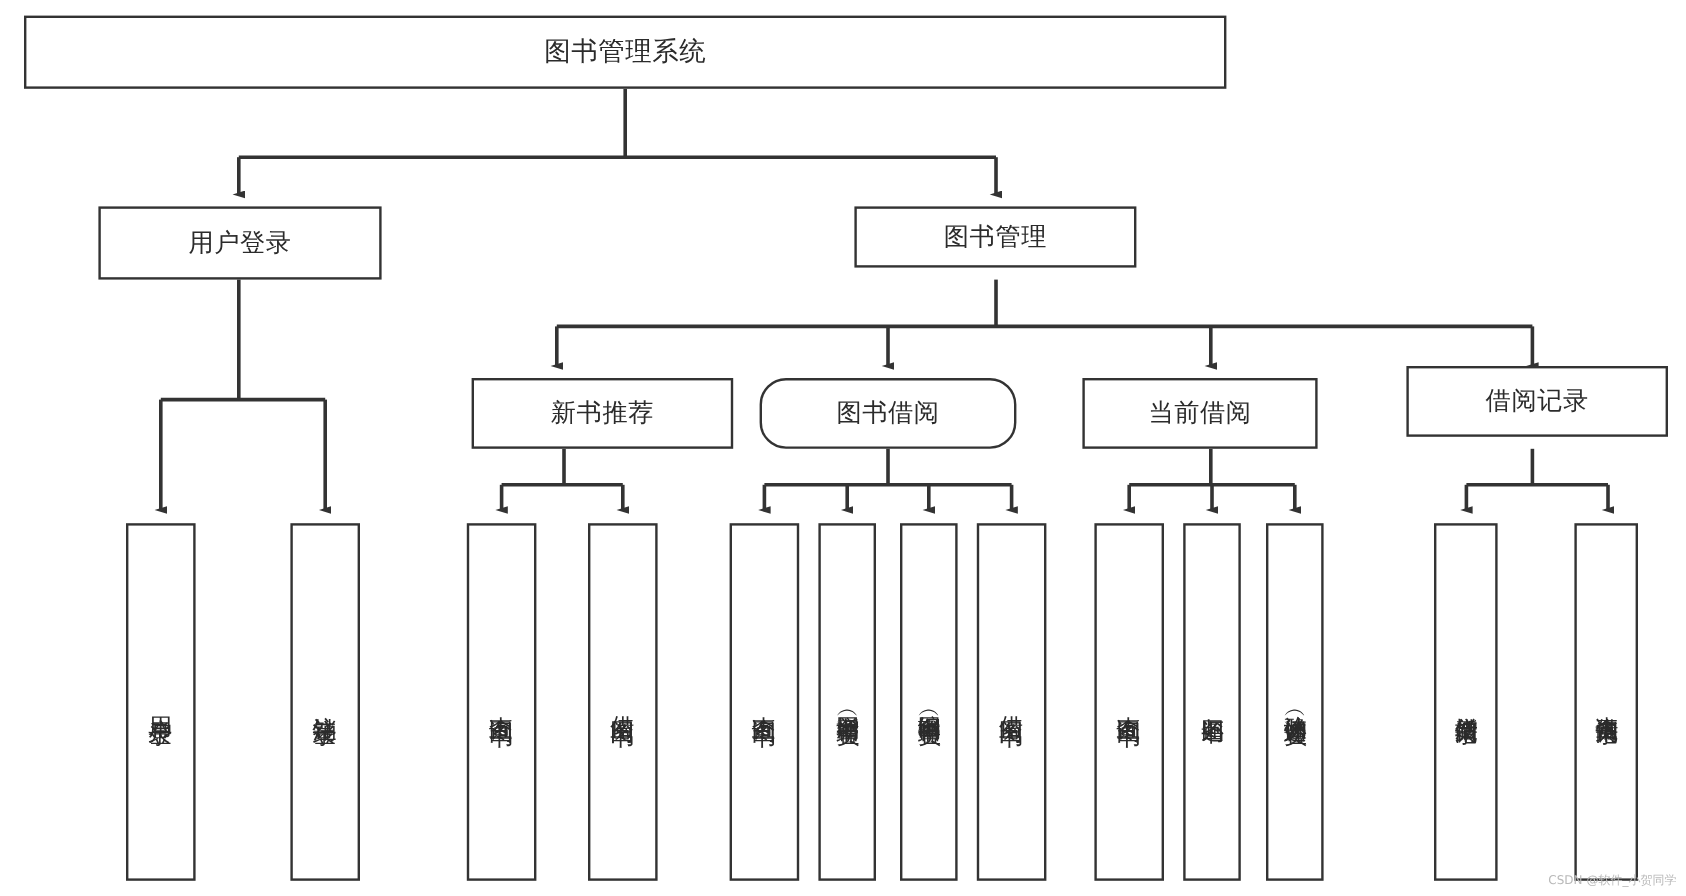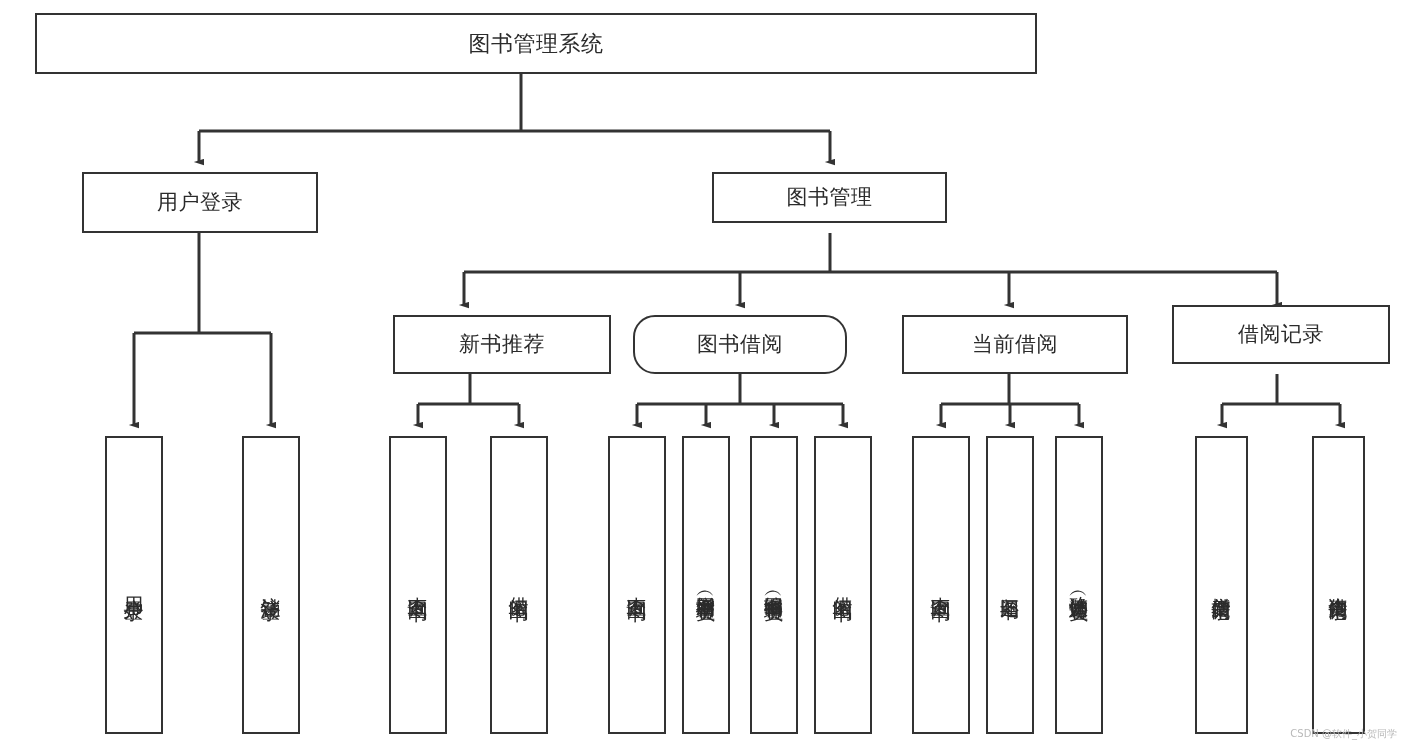--- a/index.html
+++ b/index.html
@@ -145,41 +145,41 @@
     </g>
 
     <g stroke="#333333" stroke-width="3" fill="none">
       <path d="M 1277 374 L 1277 404"></path>
       <path d="M 1222 404 L 1340 404"></path>
       <path d="M 1222 404 L 1222 425" marker-end="url(#arrowhead)"></path>
       <path d="M 1340 404 L 1340 425" marker-end="url(#arrowhead)"></path>
     </g>
   </svg>
 
-  <div class="node horiz root" style="left:20px; top:13px; width:1002px; height:61px;margin-left:15px;">
+  <div class="node horiz root" style="left:20px; top:13px; width:1002px; height:61px;">
     <span class="node-label">图书管理系统</span>
   </div>
 
   <div class="node horiz" style="left:82px; top:172px; width:236px; height:61px;">
     <span class="node-label">用户登录</span>
   </div>
 
   <div class="node horiz" style="left:712px; top:172px; width:235px; height:51px;">
     <span class="node-label">图书管理</span>
   </div>
 
   <div class="node horiz" style="left:361px; top:315px; width:218px; height:59px;margin-left:32px;">
     <span class="node-label">新书推荐</span>
   </div>
 
   <div class="node horiz" style="left:633px; top:315px; width:214px; height:59px;border-radius:22px;">
     <span class="node-label">图书借阅</span>
   </div>
 
-  <div class="node horiz" style="left:902px; top:315px; width:226px; height:59px;">
+  <div class="node horiz" style="left:902px; top:315px; width:196px; height:59px;">
     <span class="node-label">当前借阅</span>
   </div>
 
   <div class="node horiz" style="left:1172px; top:305px; width:218px; height:59px;">
     <span class="node-label">借阅记录</span>
   </div>
 
   <div class="node vert" style="left:105px; top:436px; width:58px; height:298px;">
     <span class="node-label">用户登录</span>
   </div>

